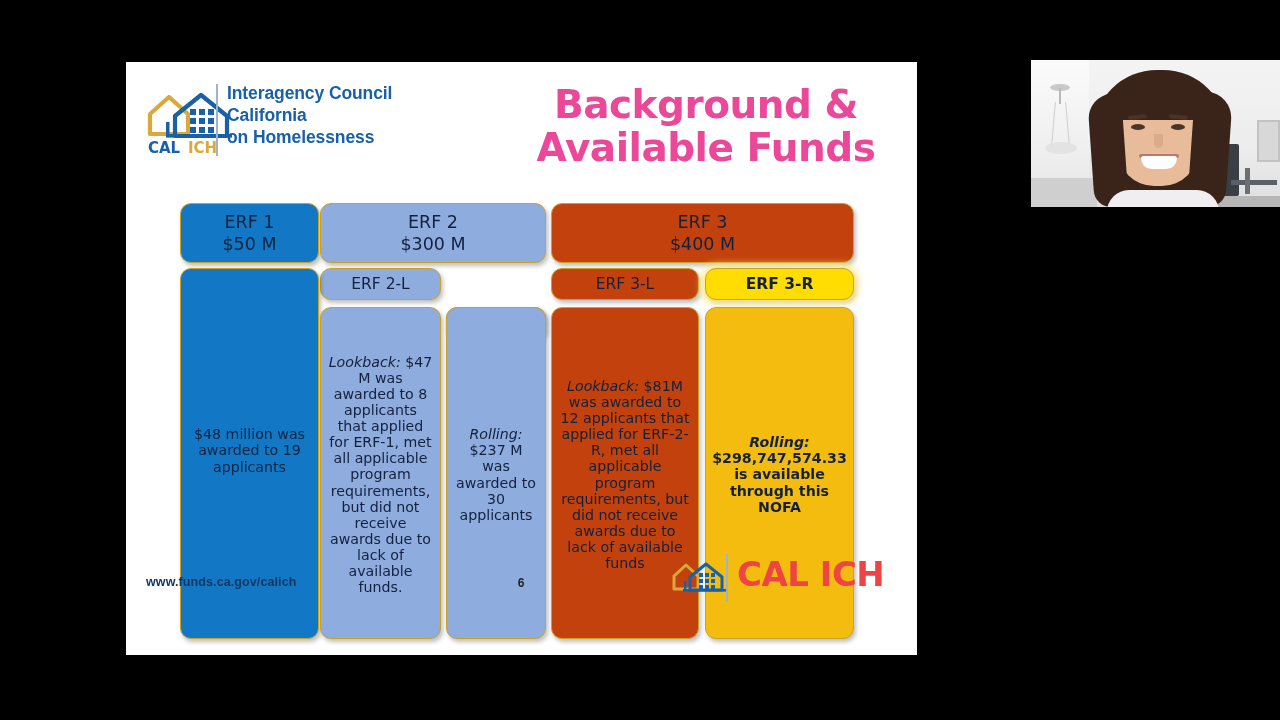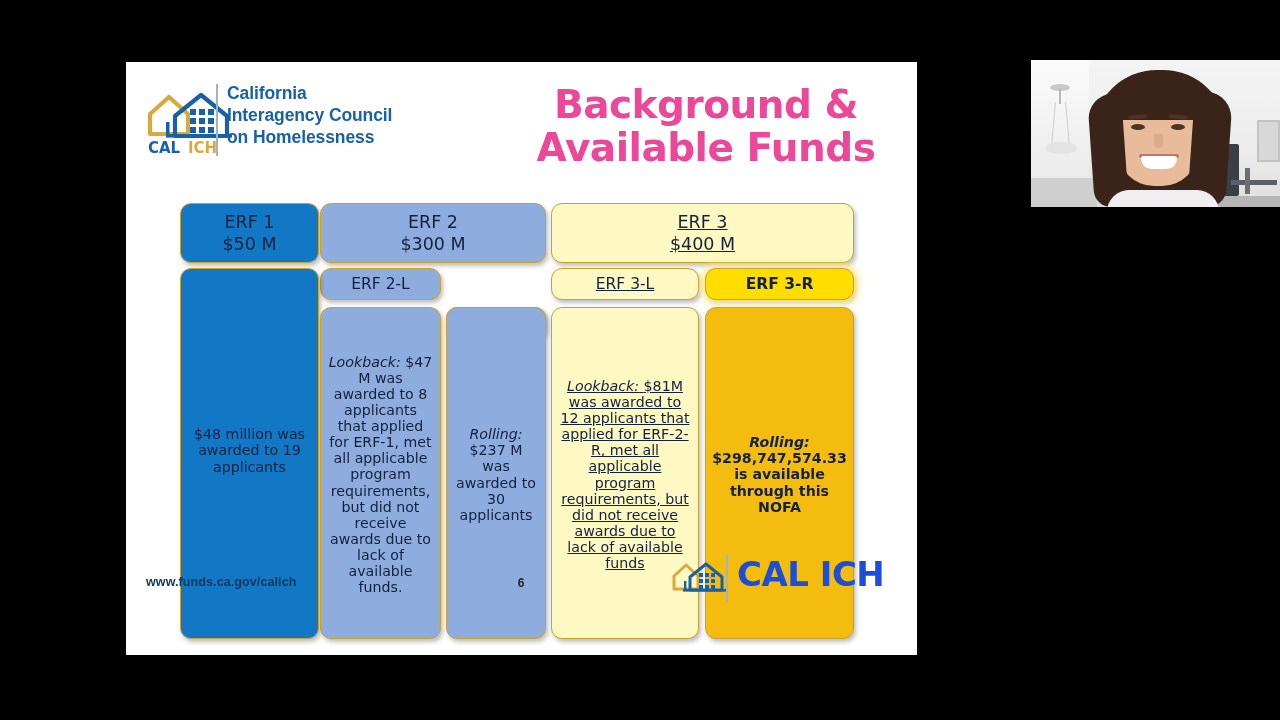--- a/index.html
+++ b/index.html
@@ -68,21 +68,21 @@
     font-size: 14.2px;
     line-height: 1.135;
     align-items: center;
     padding: 9px 7px 6px;
   }
   .body-box.center-v { align-items: center; padding-bottom: 15px; }
   .body-box .lead { font-style: italic; }
 
   .c-blue   { background: #1277C4; color: #10243f; }
   .c-lblue  { background: #8FACDE; }
-  .c-gold   { background: #fef9c3; text-decoration: underline; }
+  .c-gold   { background: #c2410c; }
   .c-gold-d { background: #F5BC10; }
   .c-bright { background: #FFDD00; font-weight: bold; }
   .c-bright.glow { box-shadow: 0 0 9px 3px rgba(255,235,120,0.95), 2px 3px 4px rgba(60,60,60,0.33); align-items: center; }
 
   
   .foot-url {
     position: absolute; left: 20px; top: 513px;
     font-size: 12.5px; font-weight: bold;
     color: #12385f;
     letter-spacing: 0.1px;
@@ -93,21 +93,21 @@
     font-size: 12px; font-weight: bold; color: #222;
   }
   .foot-logo { position: absolute; left: 544px; top: 494px; width: 62px; height: 44px; }
   .foot-divider {
     position: absolute; left: 600px; top: 492px;
     width: 2px; height: 48px; background: #9fb4cc;
   }
   .foot-brand {
     position: absolute; left: 611px; top: 492px;
     font-size: 34px; font-weight: bold;
-    color: #1d4ed8;
+    color: #ef4444;
     letter-spacing: -0.5px;
     font-family: "DejaVu Sans", sans-serif;
   }
 
   
   #webcam {
     position: absolute;
     left: 1031px; top: 60px;
     width: 249px; height: 147px;
     overflow: hidden;
@@ -183,22 +183,22 @@
         </g>
 
         <rect x="22" y="38" width="3.5" height="12" fill="#1860A8"></rect>
         <text x="4" y="69" font-family="DejaVu Sans, sans-serif" font-size="15" font-weight="bold" fill="#1860A8">CAL</text>
         <text x="44" y="69" font-family="DejaVu Sans, sans-serif" font-size="15" font-weight="bold" fill="#D9A93C">ICH</text>
       </svg>
     </div>
     <div class="hdr-divider"></div>
 
     <div class="hdr-org">
+      <div>Interagency Council</div>
       <div>California</div>
-      <div>Interagency Council</div>
       <div>on Homelessness</div>
     </div>
 
     <div class="slide-title">
       <div>Background &amp;</div>
       <div>Available Funds</div>
     </div>
 
     <div id="diagram">
 

